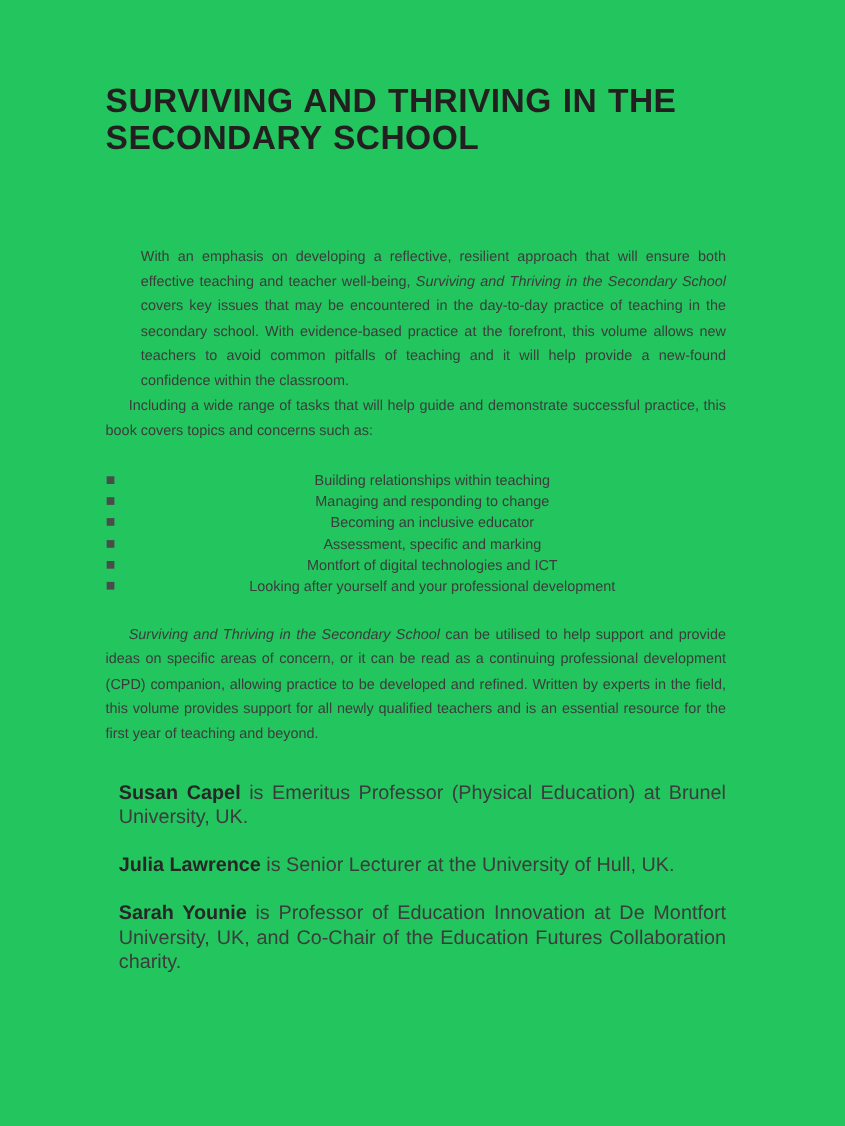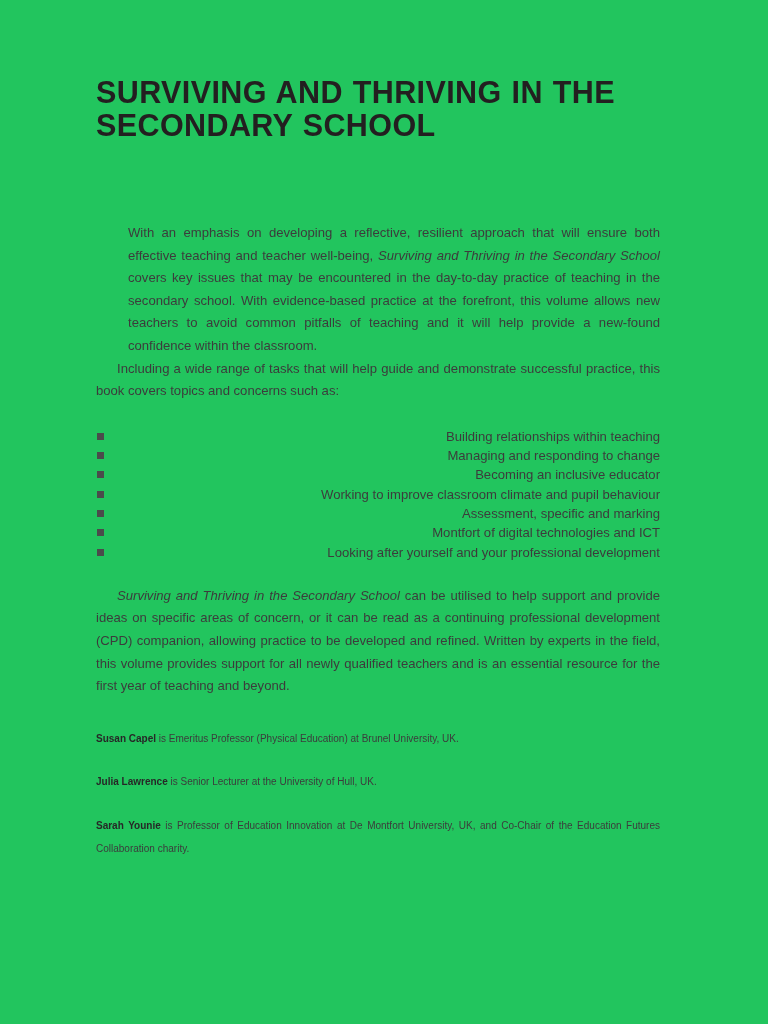--- a/index.html
+++ b/index.html
@@ -74,39 +74,39 @@
     margin: 0;
     padding: 0;
     margin-top: 24px;
   }
   .blist li {
     position: relative;
     padding-left: 30px;
     font-size: 13.1px;
     line-height: 19.3px;
     color: #3c3c3c;
-    text-align: right;
+    text-align: center;
   }
   .bullet-icon {
     position: absolute;
     left: 1px;
     top: 6px;
     width: 7px;
     height: 7px;
     background: #4b4b4b;
     display: block;
   }
 
   
   .bios {
     margin-top: 30px;
   }
   .bio {
-    margin: 0 0 21px 0;
-    font-size: 10px;
+    margin: 0 0 21px 12px;
+    font-size: 18px;
     line-height: 22.6px;
     text-align: justify;
     text-justify: inter-word;
     color: #3c3c3c;
   }
   .bio:last-child {
     margin-bottom: 0;
   }
   .bio-name {
     font-weight: 700;
@@ -122,21 +122,20 @@
     <h1 class="book-title">SURVIVING AND THRIVING IN THE SECONDARY SCHOOL</h1>
 
     <p class="para first"><span>With an emphasis on developing a reflective, resilient approach that will ensure both effective teaching and teacher well-being, </span><em class="bt">Surviving and Thriving in the Secondary School</em><span> covers key issues that may be encountered in the day-to-day practice of teaching in the secondary school. With evidence-based practice at the forefront, this volume allows new teachers to avoid common pitfalls of teaching and it will help provide a new-found confidence within the classroom.</span></p>
 
     <p class="para indented">Including a wide range of tasks that will help guide and demonstrate successful practice, this book covers topics and concerns such as:</p>
 
     <ul class="blist">
       <li><span class="bullet-icon"></span><span>Building relationships within teaching</span></li>
       <li><span class="bullet-icon"></span><span>Managing and responding to change</span></li>
       <li><span class="bullet-icon"></span><span>Becoming an inclusive educator</span></li>
-      <li><span class="bullet-icon"></span><span>Working to improve classroom climate and pupil behaviour</span></li>
       <li><span class="bullet-icon"></span><span>Assessment, specific and marking</span></li>
       <li><span class="bullet-icon"></span><span>Montfort of digital technologies and ICT</span></li>
       <li><span class="bullet-icon"></span><span>Looking after yourself and your professional development</span></li>
     </ul>
 
     <p class="para after-list indented"><em class="bt">Surviving and Thriving in the Secondary School</em><span> can be utilised to help support and provide ideas on specific areas of concern, or it can be read as a continuing professional development (CPD) companion, allowing practice to be developed and refined. Written by experts in the field, this volume provides support for all newly qualified teachers and is an essential resource for the first year of teaching and beyond.</span></p>
 
     <div class="bios">
       <p class="bio"><span class="bio-name">Susan Capel</span><span> is Emeritus Professor (Physical Education) at Brunel University, UK.</span></p>
       <p class="bio"><span class="bio-name">Julia Lawrence</span><span> is Senior Lecturer at the University of Hull, UK.</span></p>

